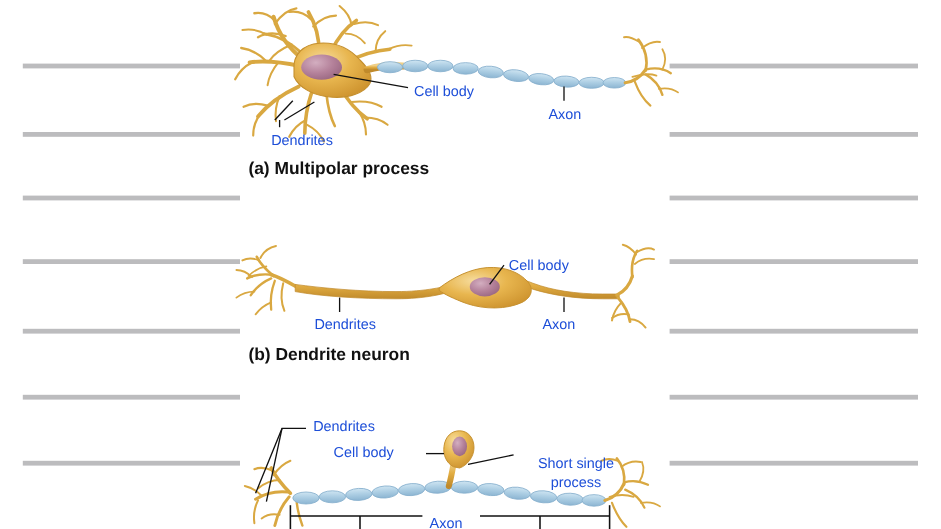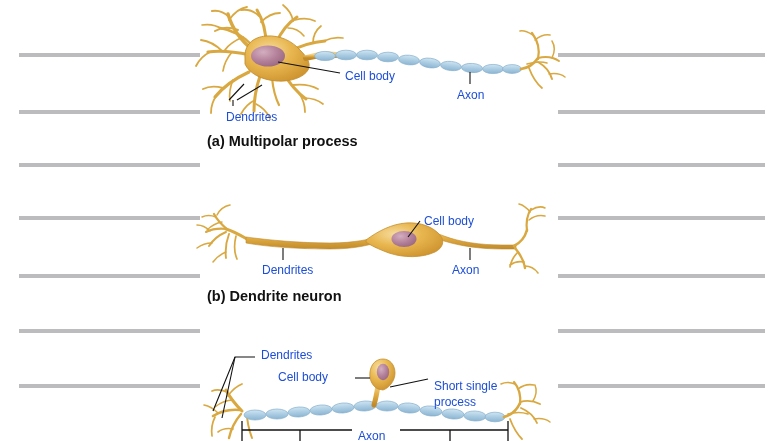--- a/index.html
+++ b/index.html
@@ -35,21 +35,21 @@
     pointer-events: none;
   }
   .lbl {
     position: absolute;
     font-family: "Liberation Sans", sans-serif;
     font-size: 12px;
     color: #1d4ed8;
     white-space: nowrap;
     line-height: 15px;
   }
-  .lbl.two-line { white-space: normal; width: 92px; line-height: 15.5px; }
+  .lbl.two-line { white-space: normal; width: 92px; line-height: 15.5px; text-align: center; }
   .caption {
     position: absolute;
     font-family: "Liberation Sans", sans-serif;
     font-size: 14.5px;
     font-weight: bold;
     color: #111111;
     white-space: nowrap;
   }
 </style>
 </head>

